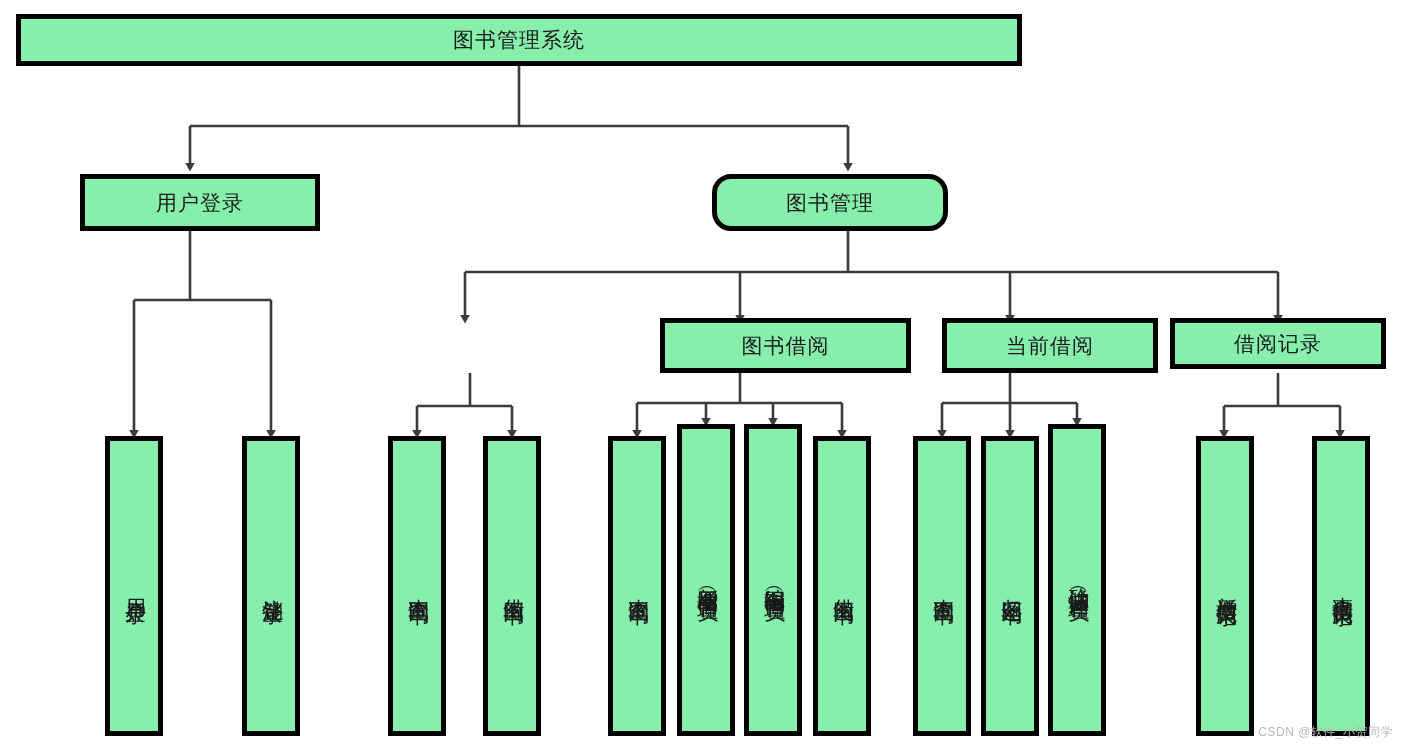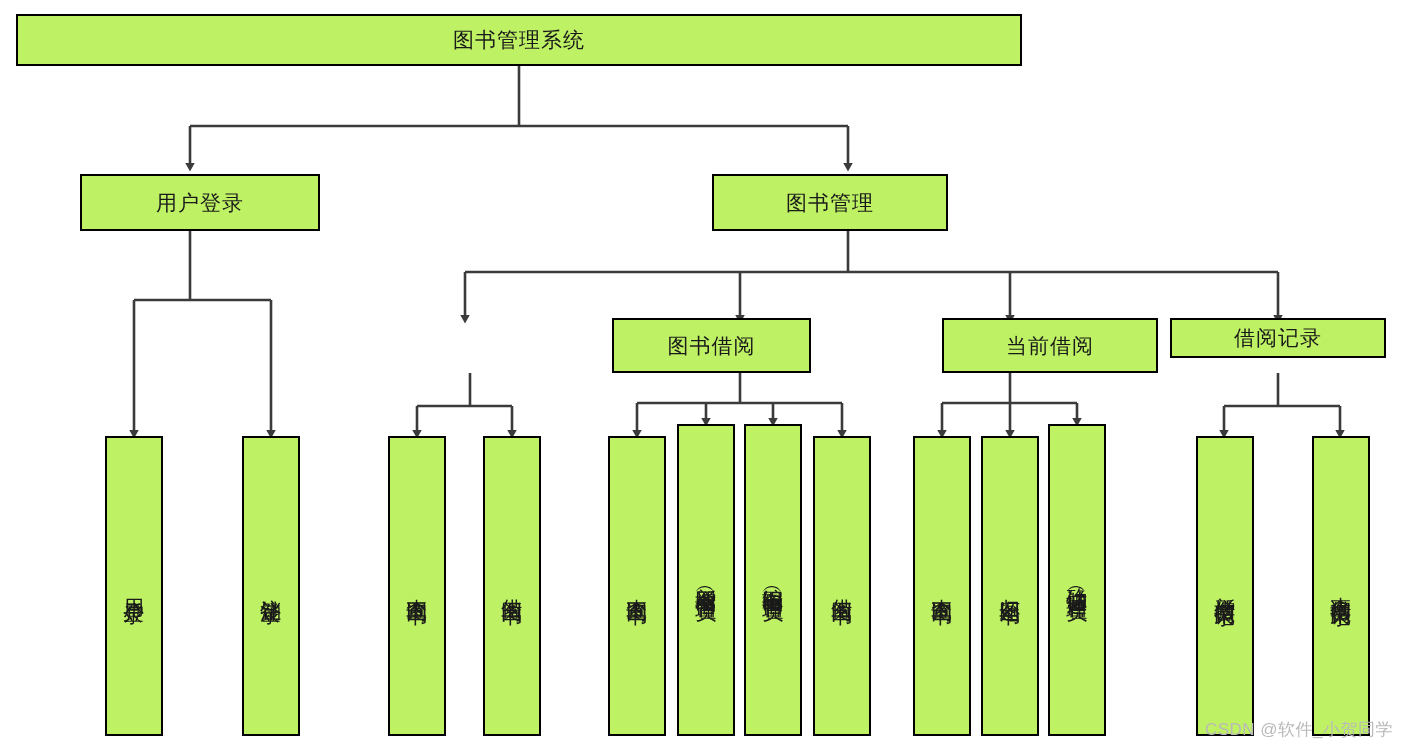--- a/index.html
+++ b/index.html
@@ -22,26 +22,27 @@
     position: absolute;
     left: 0;
     top: 0;
     width: 1405px;
     height: 747px;
     pointer-events: none;
   }
   .node {
     position: absolute;
     box-sizing: border-box;
-    background: #bef264;
-    border: 2px solid #000000;
+    background: #86efac;
+    border: 5px solid #000000;
     display: flex;
     align-items: center;
     justify-content: center;
     color: #1a1a1a;
+    font-family: Liberation Mono, monospace;
   }
   .node.horiz {
     font-size: 21px;
     letter-spacing: 1px;
   }
   .node.vert {
     align-items: center;
     justify-content: center;
   }
   .node.vert .vtext {
@@ -57,21 +58,21 @@
     display: flex;
     align-items: center;
     justify-content: center;
     width: 100%;
     height: 100%;
   }
   #watermark {
     position: absolute;
     right: 12px;
     bottom: 6px;
-    font-size: 17px;
+    font-size: 12px;
     color: #b9b9b9;
     letter-spacing: 0.5px;
     white-space: nowrap;
     font-family: "Liberation Sans", "DejaVu Sans", sans-serif;
   }
 </style>
 </head>
 <body>
 
 <div id="canvas">
@@ -126,31 +127,31 @@
     </g>
   </svg>
 
   <div class="node horiz" style="left:16px; top:14px; width:1006px; height:52px;">
     <span>图书管理系统</span>
   </div>
 
   <div class="node horiz" style="left:80px; top:174px; width:240px; height:57px;">
     <span>用户登录</span>
   </div>
-  <div class="node horiz" style="left:712px; top:174px; width:236px; height:57px;">
+  <div class="node horiz" style="left:712px; top:174px; width:236px; height:57px;border-radius:19px;">
     <span>图书管理</span>
   </div>
 
-  <div class="node horiz" style="left:612px; top:318px; width:199px; height:55px;">
+  <div class="node horiz" style="left:660px; top:318px; width:251px; height:55px;">
     <span>图书借阅</span>
   </div>
   <div class="node horiz" style="left:902px; top:318px; width:216px; height:55px;margin-left:40px;">
     <span>当前借阅</span>
   </div>
-  <div class="node horiz" style="left:1170px; top:318px; width:216px; height:40px;">
+  <div class="node horiz" style="left:1170px; top:318px; width:216px; height:51px;">
     <span>借阅记录</span>
   </div>
 
   <div class="node vert" style="left:105px; top:436px; width:58px; height:300px;">
     <div class="vert-inner">
         <span class="vtext">用户登录</span>
       </div>
   </div>
   <div class="node vert" style="left:242px; top:436px; width:58px; height:300px;">
     <div class="vert-inner">

